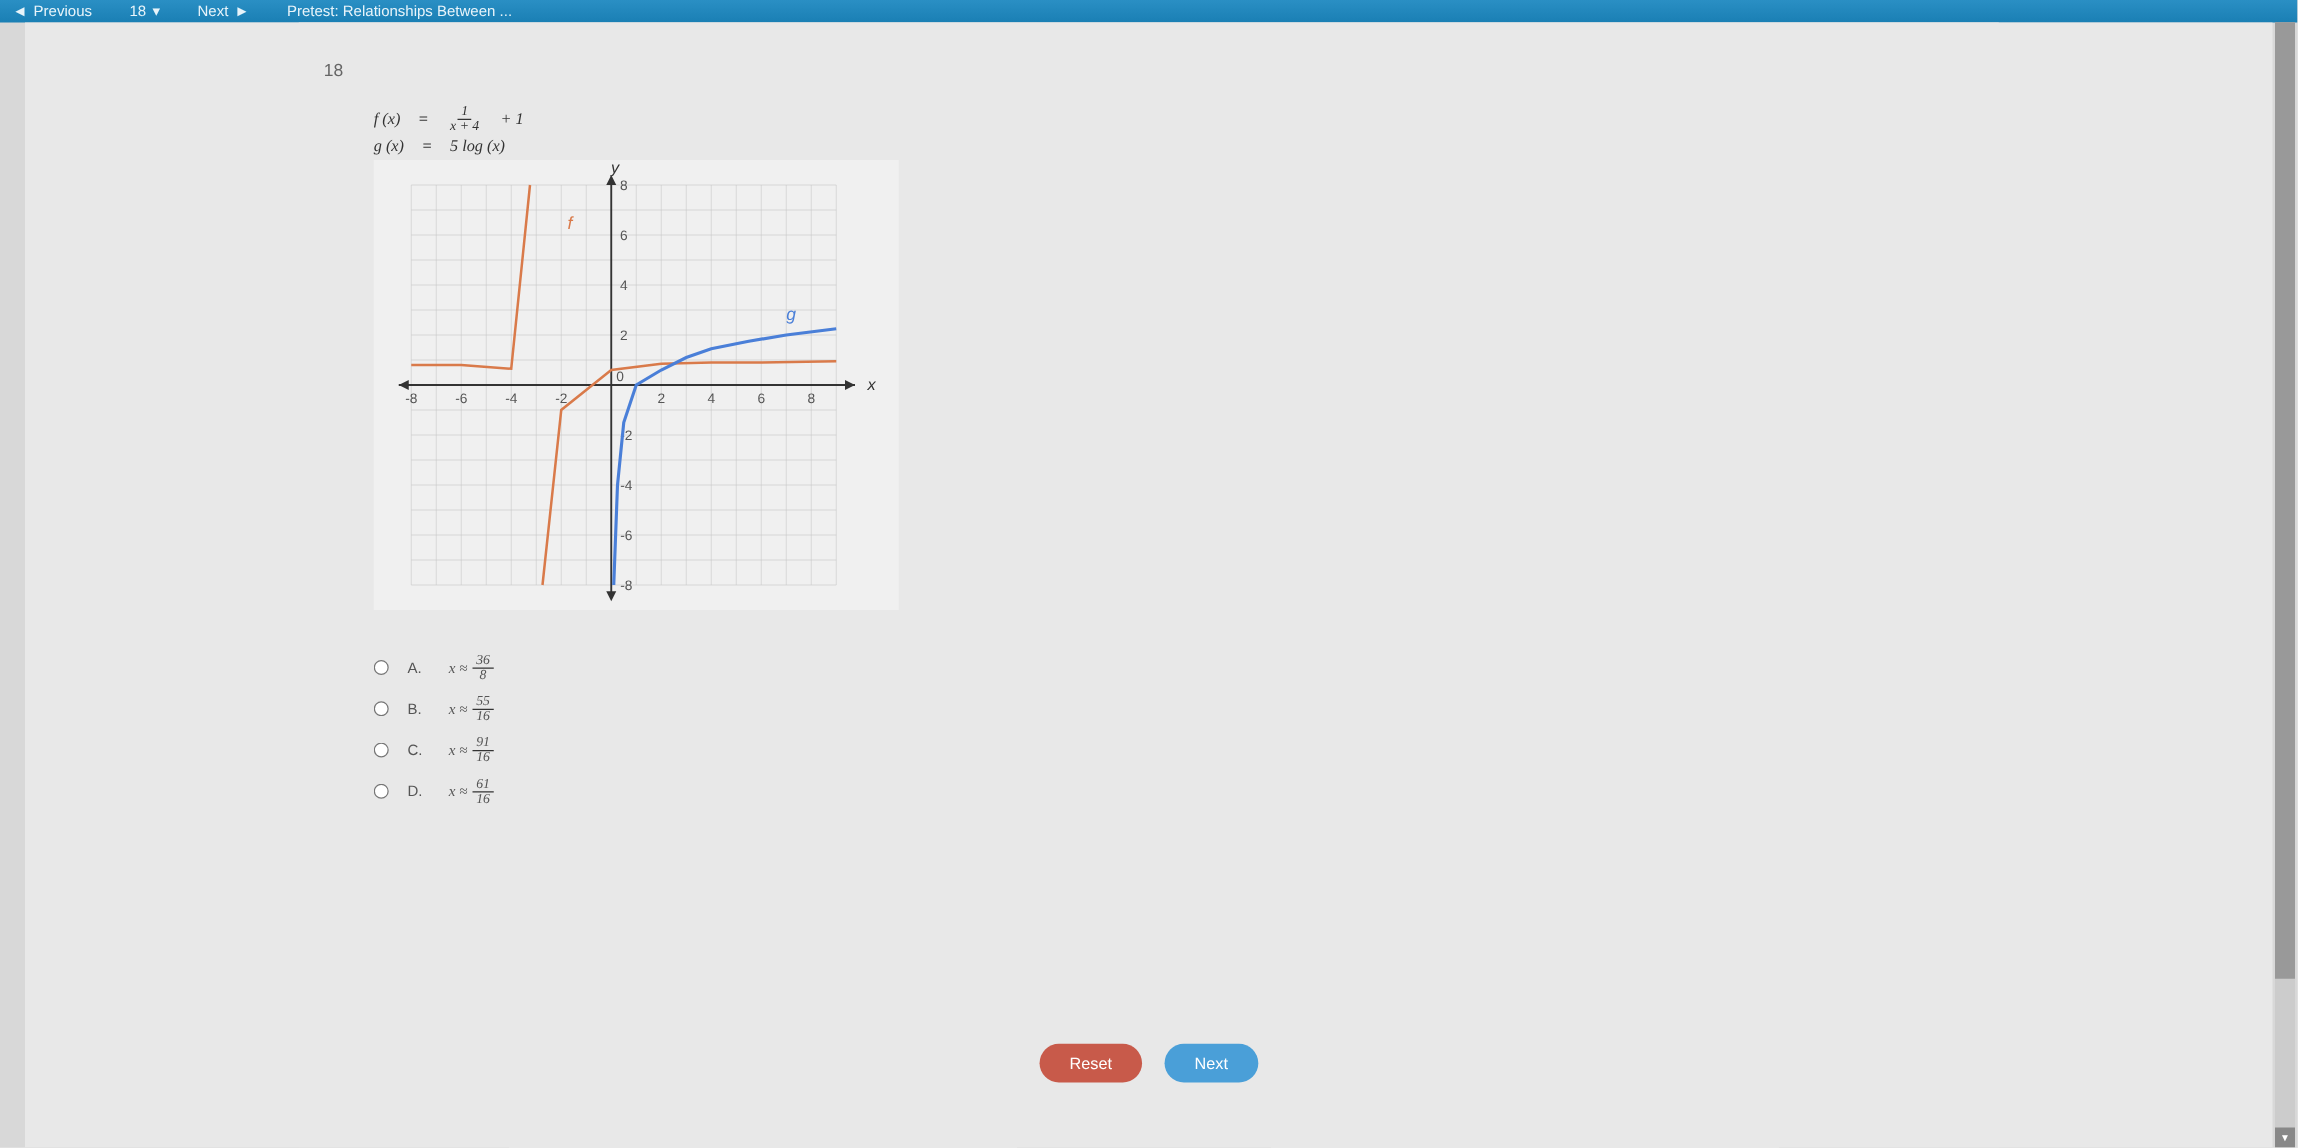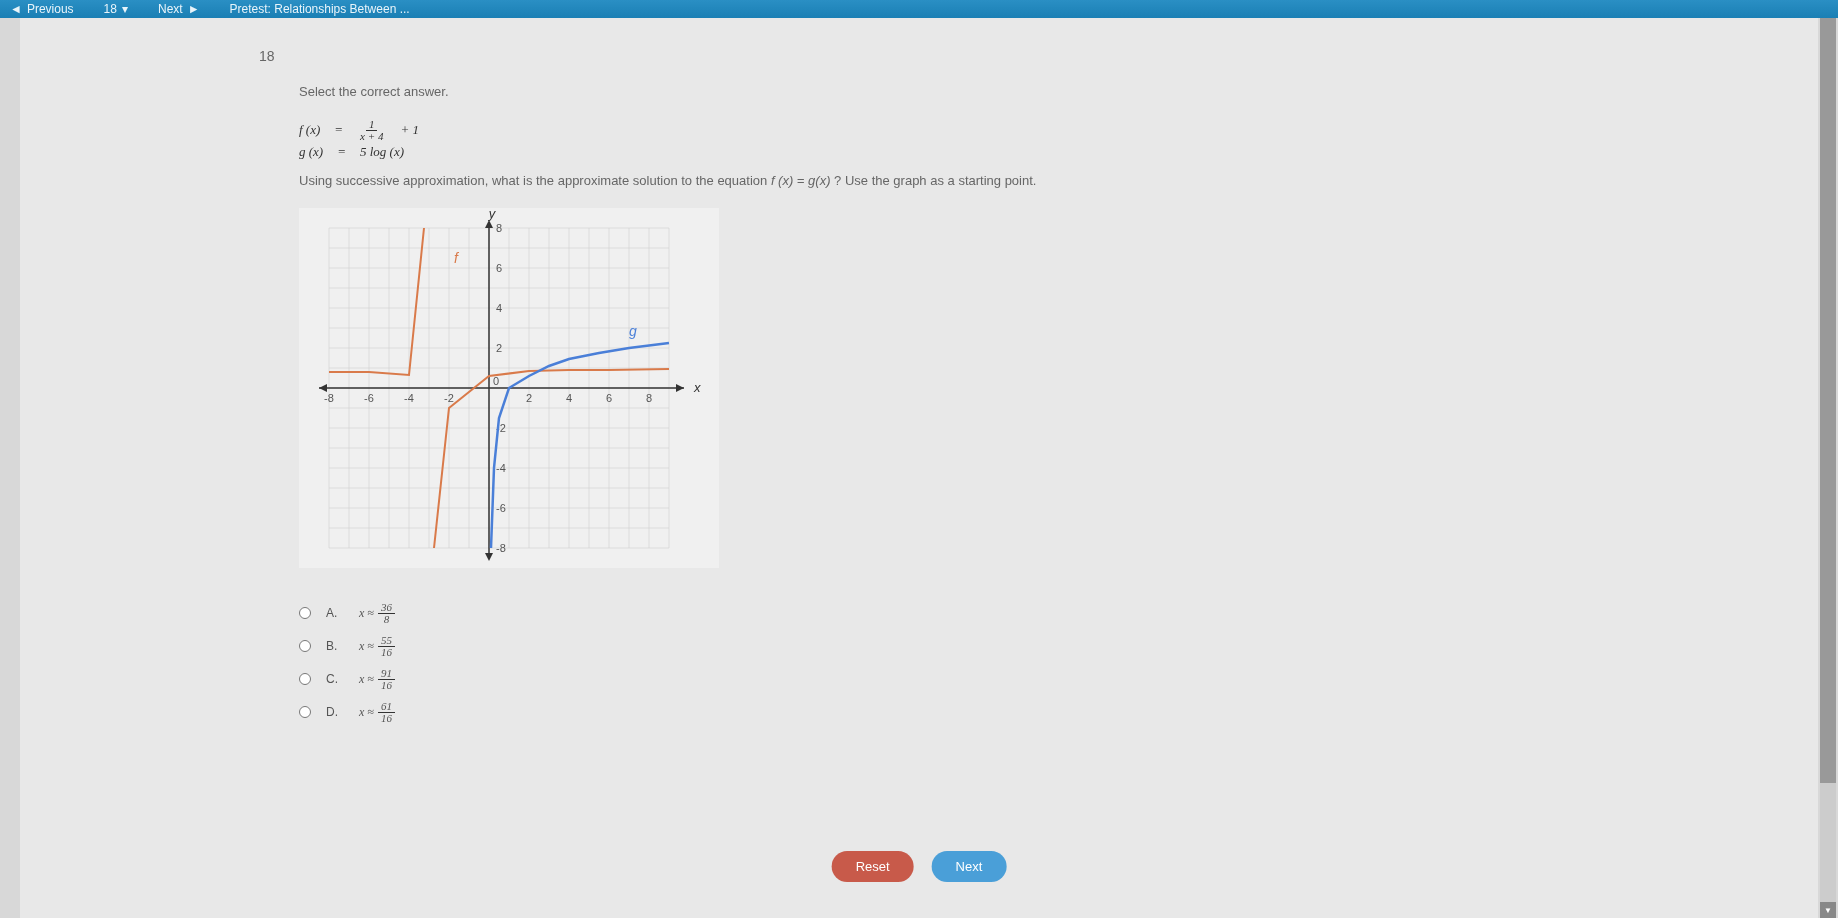--- a/index.html
+++ b/index.html
@@ -114,21 +114,21 @@
     }
     .option-value {
       font-family: 'Times New Roman', serif;
       font-style: italic;
       display: flex;
       align-items: center;
       gap: 4px;
     }
     .buttons {
       position: absolute;
-      bottom: 36px;
+      bottom: 52px;
       left: 50%;
       transform: translateX(-50%);
       display: flex;
       gap: 18px;
     }
     .btn {
       padding: 8px 24px;
       border-radius: 18px;
       border: none;
       color: white;
@@ -185,44 +185,38 @@
   </div>
   <div class="top-bar-item">
     <span>Pretest: Relationships Between ...</span>
   </div>
 </div>
 
 <div class="content-wrapper">
   <div class="content-inner">
 
     <div class="question-number">18</div>
-    <div class="instruction">Select the correct answer.</div>
 
     <div class="equations">
       <div class="eq-row">
         <span>f (x)</span>
         <span>=</span>
         <span class="frac">
           <span class="num">1</span>
           <span class="den">x + 4</span>
         </span>
         <span>+ 1</span>
       </div>
       <div class="eq-row">
         <span>g (x)</span>
         <span>=</span>
         <span>5 log (x)</span>
       </div>
     </div>
 
-    <div class="question-text">
-      <span>Using successive approximation, what is the approximate solution to the equation </span>
-      <i>f (x) = g(x)</i>
-      <span> ? Use the graph as a starting point.</span>
-    </div>
 
     <div class="graph-container">
       <svg class="graph" width="420" height="360" viewBox="0 0 420 360">
 
         <g stroke="#c8c8c8" stroke-width="0.5">
           <line x1="30" y1="20" x2="30" y2="340"></line>
             <line x1="50" y1="20" x2="50" y2="340"></line>
             <line x1="70" y1="20" x2="70" y2="340"></line>
             <line x1="90" y1="20" x2="90" y2="340"></line>
             <line x1="110" y1="20" x2="110" y2="340"></line>

